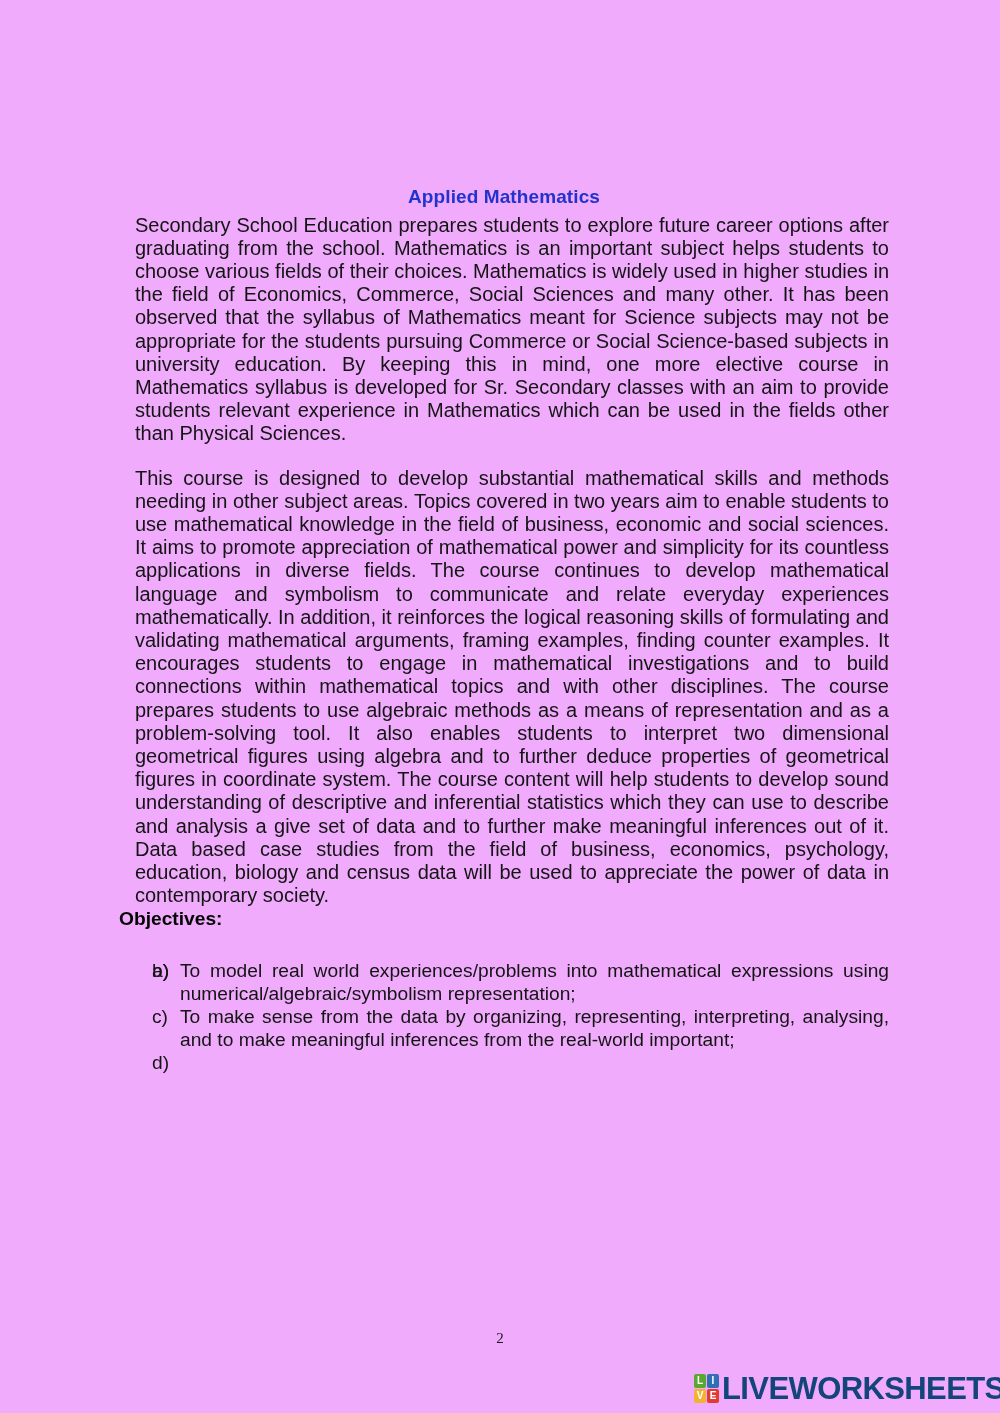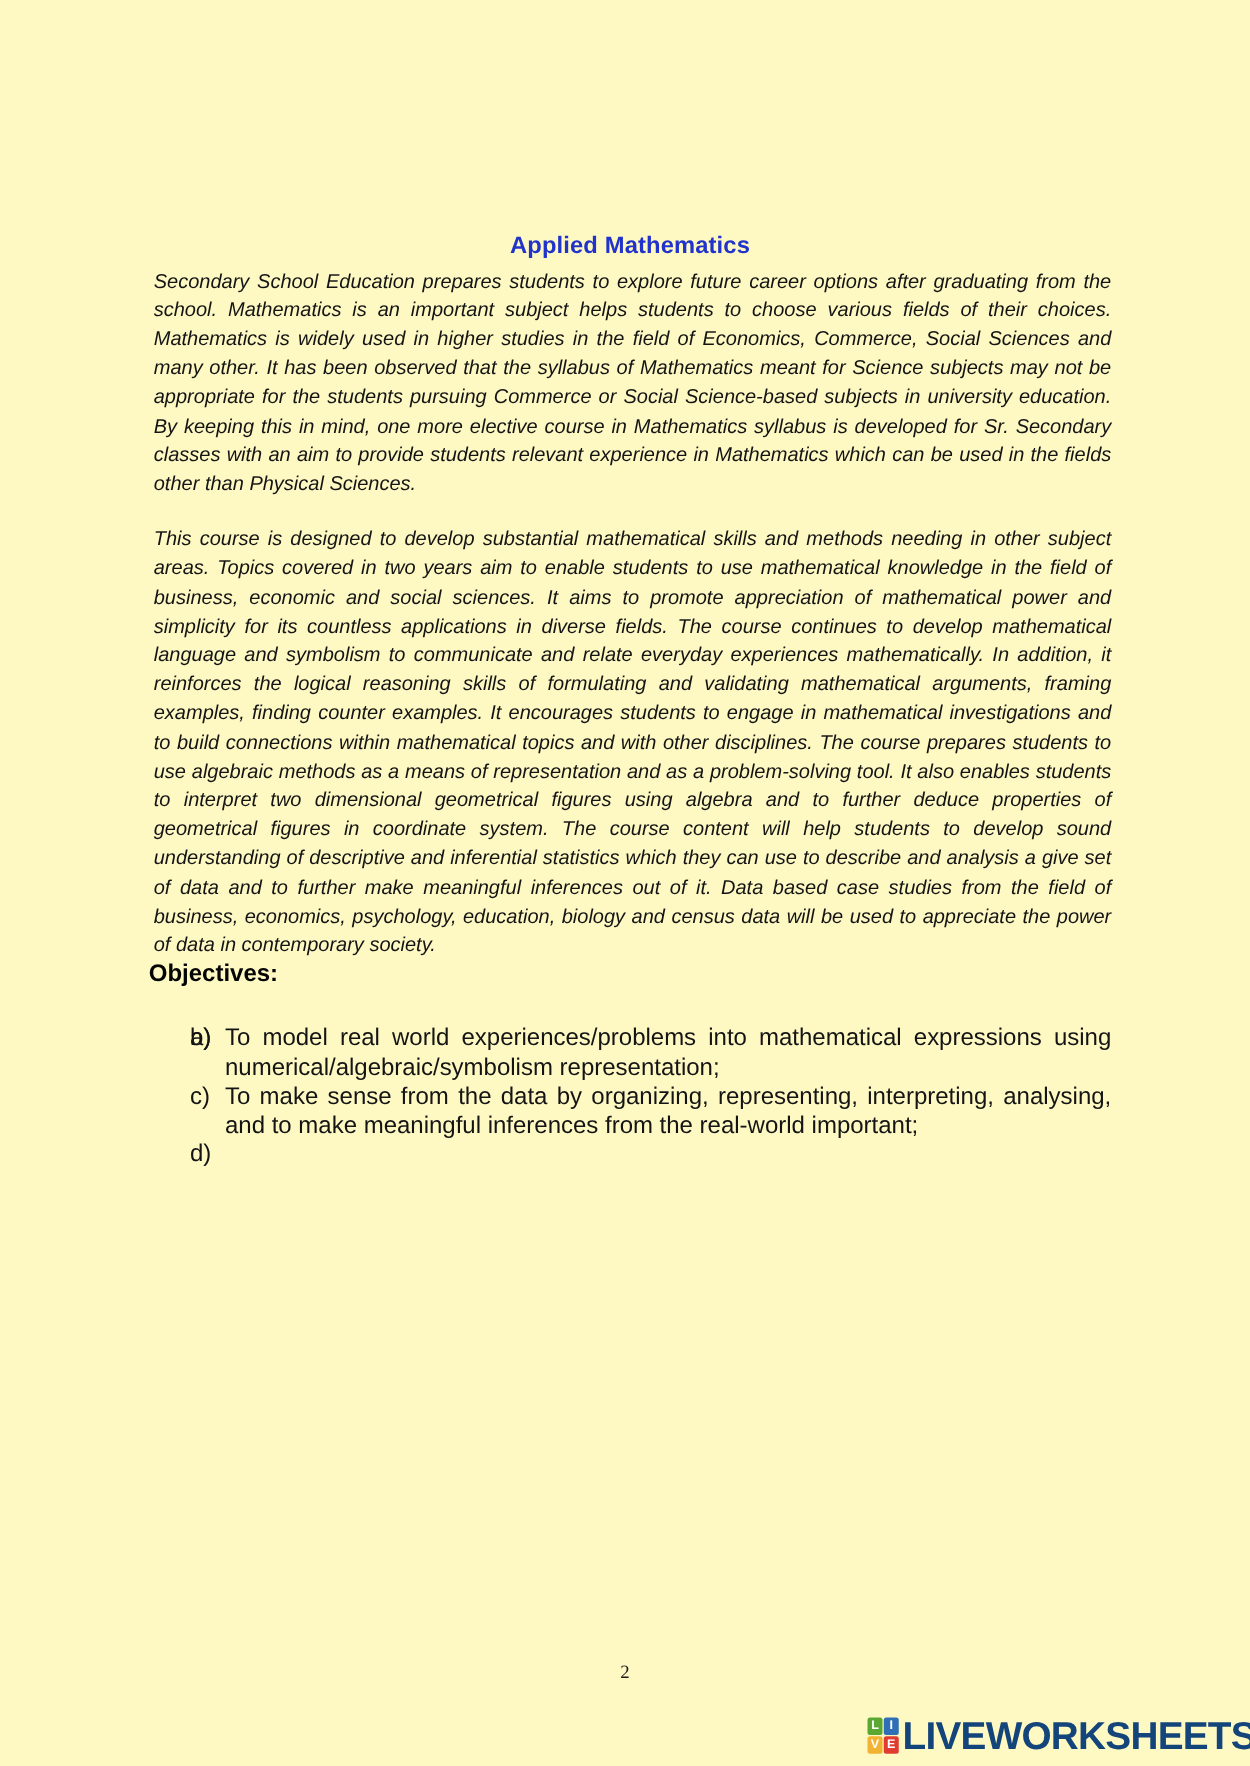--- a/index.html
+++ b/index.html
@@ -11,21 +11,21 @@
     width: 1000px;
     height: 1413px;
     position: relative;
     font-family: "Liberation Sans", sans-serif;
     color: #000000;
     overflow: hidden;
   }
   .page {
     position: absolute;
     inset: 0;
-    background: #fef9c3;
+    background: #f0abfc;
   }
   .content {
     position: absolute;
     left: 119px;
     top: 183px;
     width: 770px;
   }
   .doc-title {
     text-align: center;
     font-weight: bold;
@@ -39,27 +39,26 @@
     text-align: center;
     font-weight: bold;
     font-size: 19px;
     color: #2233cc;
     letter-spacing: 0.1px;
     margin: 0 0 9px 0;
     line-height: 1.5;
   }
   p.body-para {
     text-align: justify;
-    font-size: 16px;
+    font-size: 20px;
     line-height: 23.2px;
-    margin: 0 0 21px 4px;
+    margin: 0 0 21px 16px;
     color: #141414;
     -webkit-hyphens: none;
     hyphens: none;
-    font-style: italic;
   }
   p.body-para:last-of-type { margin-bottom: 0; }
   .objectives-heading {
     font-size: 19.2px;
     line-height: 23.2px;
     font-weight: bold;
     margin: 0 0 28px 0;
     color: #050505;
   }
   ol.objectives-list {

